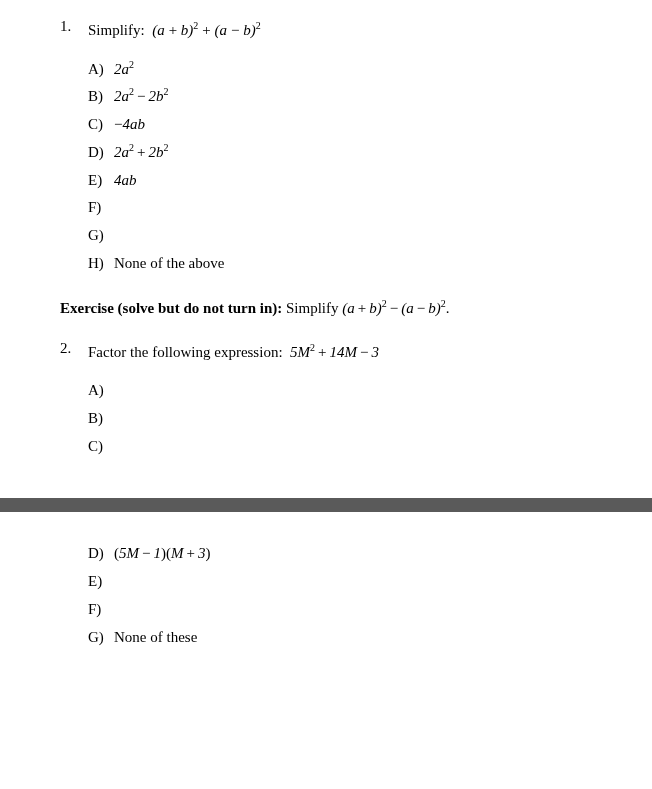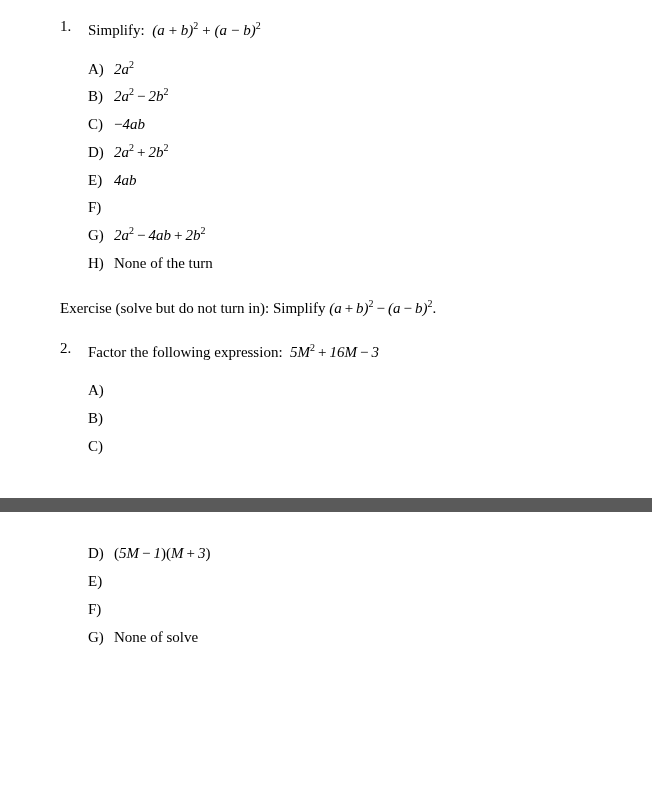--- a/index.html
+++ b/index.html
@@ -58,21 +58,21 @@
       font-size: 15px;
     }
 
     .exercise-block {
       margin: 16px 0 20px 0;
       font-size: 15px;
       line-height: 1.6;
     }
 
     .exercise-block .ex-label {
-      font-weight: normal;
+      font-weight: bold;
     }
 
     .divider-bar {
       width: 100%;
       height: 14px;
       background: #5a5a5a;
       margin: 0;
     }
 
     .page-bottom {
@@ -117,39 +117,38 @@
       </div>
       <div class="answer-item">
         <span class="answer-label">E)</span>
         <span><i>4ab</i></span>
       </div>
       <div class="answer-item">
         <span class="answer-label">F)</span>
       </div>
       <div class="answer-item">
         <span class="answer-label">G)</span>
-        <span><i>2a</i><sup>2</sup> − <i>4ab</i> + <i>2b</i><sup>2</sup></span>
       </div>
       <div class="answer-item">
         <span class="answer-label">H)</span>
-        <span>None of the turn</span>
+        <span>None of the above</span>
       </div>
     </div>
   </div>
 
   <div class="exercise-block">
     <span class="ex-label">Exercise (solve but do not turn in):</span>
     <span> Simplify <i>(a</i> + <i>b)</i><sup>2</sup> − <i>(a</i> − <i>b)</i><sup>2</sup>.</span>
   </div>
 
   <div class="question-block">
     <div class="question-title">
       <span class="question-number">2.</span>
       <span class="question-text">
-        Factor the following expression: &nbsp;<i>5M</i><sup>2</sup> + <i>16M</i> − <i>3</i>
+        Factor the following expression: &nbsp;<i>5M</i><sup>2</sup> + <i>14M</i> − <i>3</i>
       </span>
     </div>
 
     <div class="answer-list">
       <div class="answer-item">
         <span class="answer-label">A)</span>
       </div>
       <div class="answer-item">
         <span class="answer-label">B)</span>
       </div>
@@ -170,16 +169,16 @@
       <span>(<i>5M</i> − <i>1</i>)(<i>M</i> + <i>3</i>)</span>
     </div>
     <div class="answer-item">
       <span class="answer-label">E)</span>
     </div>
     <div class="answer-item">
       <span class="answer-label">F)</span>
     </div>
     <div class="answer-item">
       <span class="answer-label">G)</span>
-      <span>None of solve</span>
+      <span>None of these</span>
     </div>
   </div>
 </div>
 
 </body></html>

